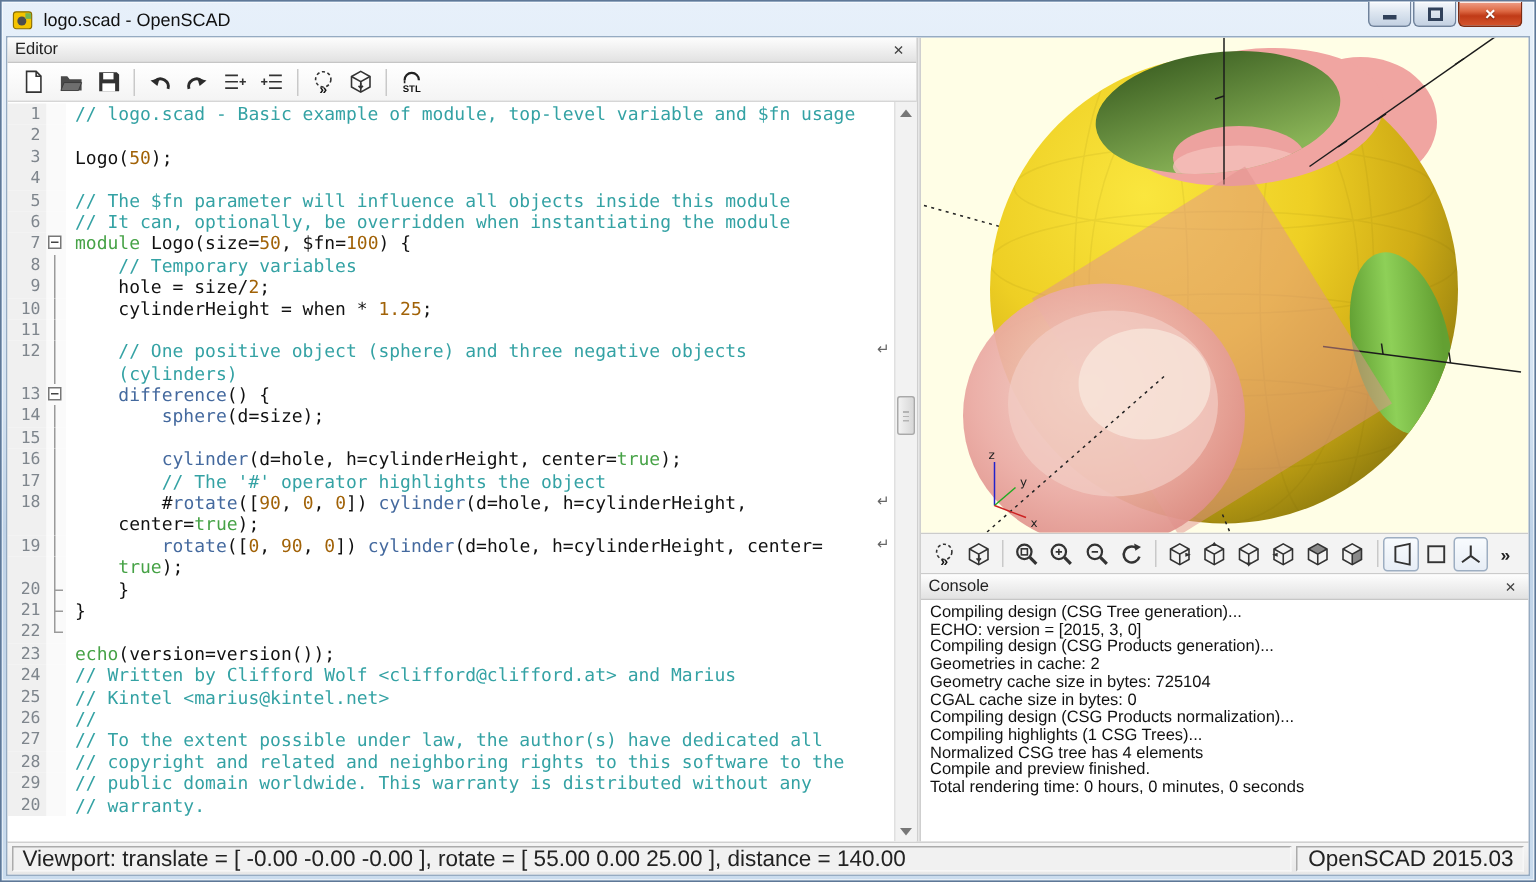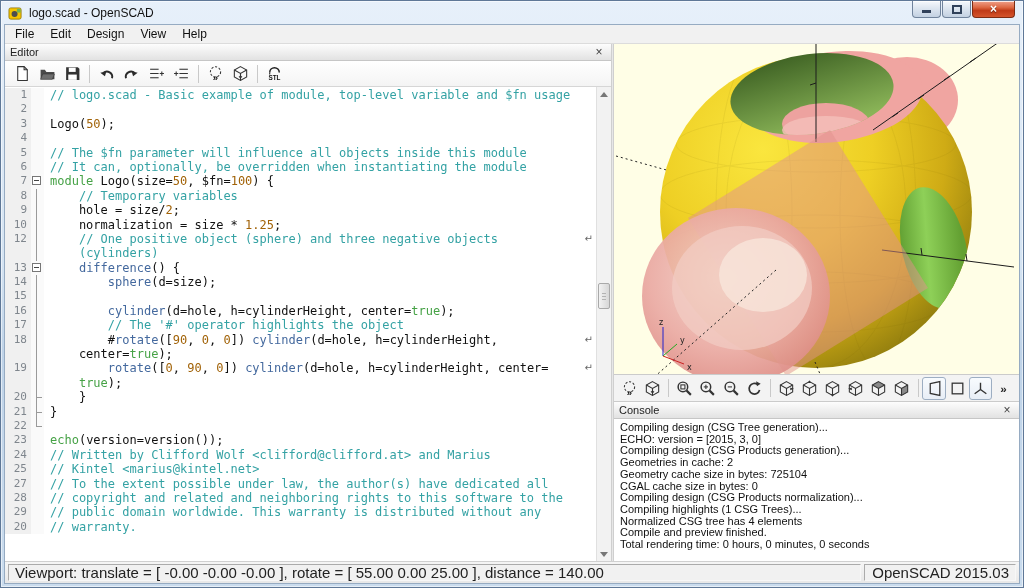--- a/index.html
+++ b/index.html
@@ -102,27 +102,20 @@
           <span class="gmin" data-name="minimize-icon"></span>
         </div>
       <div class="wbtn" data-name="maximize-button">
           <span class="gmax" data-name="maximize-icon"></span>
         </div>
       <div class="wbtn close" data-name="close-button">×</div>
     </div>
   </div>
 
   <div class="frame-body" data-name="window-body">
-    <div class="menubar" id="menubar" data-name="menu-bar">
-        <span class="menu-item" data-name="menu-file">File</span>
-        <span class="menu-item" data-name="menu-edit">Edit</span>
-        <span class="menu-item" data-name="menu-design">Design</span>
-        <span class="menu-item" data-name="menu-view">View</span>
-        <span class="menu-item" data-name="menu-help">Help</span>
-      </div>
 
     <div class="main">
 
       <div class="left-pane" data-name="editor-dock">
         <div class="dock-header" data-name="editor-dock-header">
           <span data-name="editor-dock-title">Editor</span>
           <span class="dock-close" data-name="editor-close-icon">×</span>
         </div>
         <div class="etoolbar" id="etoolbar" data-name="editor-toolbar">
             <span class="tbtn" data-name="new-file-button">
@@ -249,21 +242,26 @@
                 <span class="txt" data-name="code-text"><span class="c-pl">    </span><span class="c-cm">// Temporary variables</span></span>
               </div>
               <div class="code-row" data-name="code-line">
                 <span class="gut" data-name="line-number">9</span>
                 <span class="fold l" data-name="fold-margin"></span>
                 <span class="txt" data-name="code-text"><span class="c-pl">    hole = size/</span><span class="c-num">2</span><span class="c-pl">;</span></span>
               </div>
               <div class="code-row" data-name="code-line">
                 <span class="gut" data-name="line-number">10</span>
                 <span class="fold l" data-name="fold-margin"></span>
-                <span class="txt" data-name="code-text"><span class="c-pl">    normalization = size * </span><span class="c-num">1.25</span><span class="c-pl">;</span></span>
+                <span class="txt" data-name="code-text"><span class="c-pl">    cylinderHeight = when * </span><span class="c-num">1.25</span><span class="c-pl">;</span></span>
+              </div>
+              <div class="code-row" data-name="code-line">
+                <span class="gut" data-name="line-number">11</span>
+                <span class="fold l" data-name="fold-margin"></span>
+                <span class="txt" data-name="code-text"></span>
               </div>
               <div class="code-row" data-name="code-line">
                 <span class="gut" data-name="line-number">12</span>
                 <span class="fold l" data-name="fold-margin"></span>
                 <span class="txt" data-name="code-text"><span class="c-pl">    </span><span class="c-cm">// One positive object (sphere) and three negative objects</span></span>
                 <span class="wrapmark" data-name="wrap-marker-icon">↵</span>
               </div>
               <div class="code-row" data-name="code-line">
                 <span class="gut" data-name="line-number"></span>
                 <span class="fold l" data-name="fold-margin"></span>
@@ -340,20 +338,25 @@
               </div>
               <div class="code-row" data-name="code-line">
                 <span class="gut" data-name="line-number">24</span>
                 <span class="fold " data-name="fold-margin"></span>
                 <span class="txt" data-name="code-text"><span class="c-cm">// Written by Clifford Wolf &lt;clifford@clifford.at&gt; and Marius</span></span>
               </div>
               <div class="code-row" data-name="code-line">
                 <span class="gut" data-name="line-number">25</span>
                 <span class="fold " data-name="fold-margin"></span>
                 <span class="txt" data-name="code-text"><span class="c-cm">// Kintel &lt;marius@kintel.net&gt;</span></span>
+              </div>
+              <div class="code-row" data-name="code-line">
+                <span class="gut" data-name="line-number">26</span>
+                <span class="fold " data-name="fold-margin"></span>
+                <span class="txt" data-name="code-text"><span class="c-cm">//</span></span>
               </div>
               <div class="code-row" data-name="code-line">
                 <span class="gut" data-name="line-number">27</span>
                 <span class="fold " data-name="fold-margin"></span>
                 <span class="txt" data-name="code-text"><span class="c-cm">// To the extent possible under law, the author(s) have dedicated all</span></span>
               </div>
               <div class="code-row" data-name="code-line">
                 <span class="gut" data-name="line-number">28</span>
                 <span class="fold " data-name="fold-margin"></span>
                 <span class="txt" data-name="code-text"><span class="c-cm">// copyright and related and neighboring rights to this software to the</span></span>

